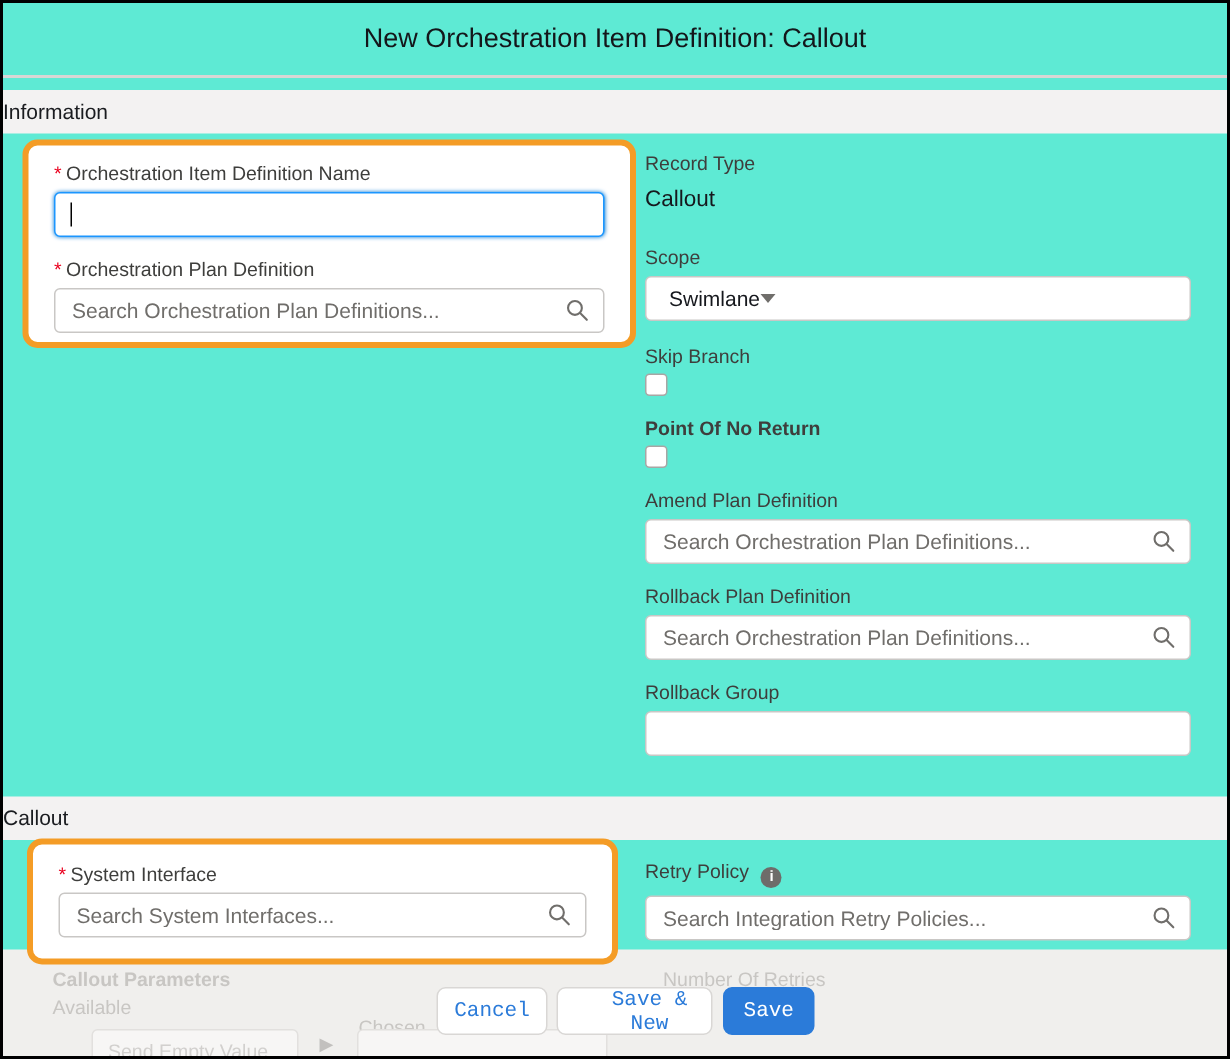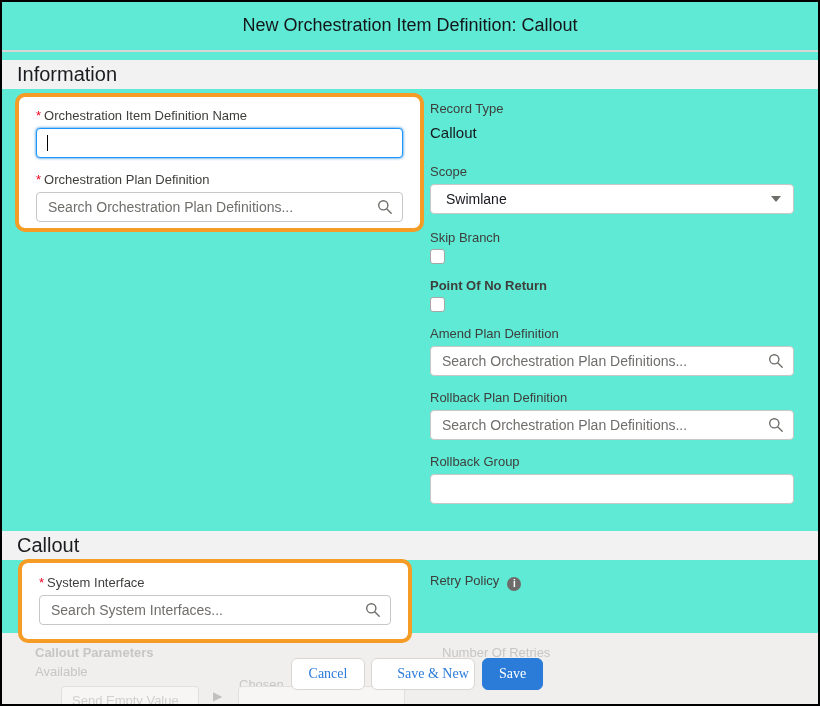--- a/index.html
+++ b/index.html
@@ -16,21 +16,21 @@
   }
   *{box-sizing:border-box;margin:0;padding:0;}
   body{margin:0;background:#fff;font-family:"Liberation Sans","DejaVu Sans",sans-serif;}
   .frame{position:relative;width:820px;height:706px;border:2px solid #000;background:#5eead4;overflow:hidden;}
 
   .modal-title{position:absolute;top:0;left:0;right:0;height:46px;line-height:46px;text-align:center;
     font-size:18px;font-weight:500;color:#14161A;}
   .hr-divider{position:absolute;top:48px;left:0;right:0;height:2px;background:#D8D6D4;}
 
   .section-band{position:absolute;left:0;right:0;height:29px;background:var(--band-gray);
-    line-height:29px;padding-left:15px;font-size:20px;font-weight:500;color:#1A1C20;}
+    line-height:29px;font-size:14px;font-weight:500;color:#1A1C20;}
   .band-info{top:58px;}
   .band-callout{top:529px;}
 
   .hl-box{position:absolute;border:4px solid var(--accent-orange);border-radius:10px;background:#fff;z-index:3;}
   .hl-box1{left:13px;top:91px;width:409px;height:139px;padding:11px 17px;}
   .hl-box2{left:16px;top:557px;width:394px;height:84px;padding:12px 17px;}
 
   .flabel{display:block;font-size:13px;color:var(--label-gray);margin-bottom:5px;line-height:15px;}
   .req{color:var(--required-red);margin-right:3px;}
 
@@ -44,42 +44,42 @@
   .search-icon{position:absolute;right:10px;top:7px;width:16px;height:16px;pointer-events:none;}
 
   .input-wrap{position:relative;}
   .caret-bar{position:absolute;left:11px;top:7px;width:1px;height:16px;background:#000;}
 
   .fgap{margin-top:14px;}
 
   .rgroup{position:absolute;left:428px;width:364px;}
   .rt-value{font-size:15px;color:#16181D;margin-top:8px;}
 
-  .select-box{display:flex;align-items:center;justify-content:space-between;height:30px;
+  .select-box{display:flex;align-items:center;height:30px;
     border:1px solid var(--border-gray);border-radius:4px;background:#fff;padding:0 12px 0 15px;cursor:pointer;}
   .select-box .sel-text{font-size:14px;color:#16181D;}
   .caret-down{width:0;height:0;border-left:5px solid transparent;border-right:5px solid transparent;
     border-top:6px solid #706E6B;}
 
   .checkbox{appearance:none;-webkit-appearance:none;width:15px;height:15px;border:1px solid #A8A6A4;
     border-radius:3px;background:#fff;display:block;margin-top:4px;cursor:pointer;}
 
   .info-icon{display:inline-block;width:14px;height:14px;border-radius:50%;background:#6E6C6A;color:#fff;
     font-size:10px;font-weight:bold;line-height:14px;text-align:center;margin-left:8px;vertical-align:-2px;cursor:pointer;}
 
   .disabled-sec{position:absolute;left:0;right:0;top:631px;bottom:0;background:var(--dim-bg);overflow:hidden;z-index:1;}
   .dim-label{position:absolute;font-size:13px;color:var(--dim-text);}
   .dim-bold{font-weight:700;}
   .dim-listbox{position:absolute;height:40px;background:#F7F6F5;border:1px solid #E2E0DE;border-radius:4px;
     overflow:hidden;padding:6px 10px 0;}
   .dim-item{font-size:13px;color:#D2D0CE;white-space:nowrap;}
   .move-right-icon{position:absolute;font-size:12px;color:#C2C0BE;}
 
   .footer-btn{position:absolute;top:656px;height:32px;border-radius:6px;border:1px solid #D9D7D5;background:#fff;
-    color:var(--brand-blue);font-family:Liberation Serif, serif;font-size:14px;font-weight:500;cursor:pointer;z-index:5;}
+    color:var(--brand-blue);font-family:Liberation Mono, monospace;font-size:14px;font-weight:500;cursor:pointer;z-index:5;}
   .btn-cancel{left:289px;width:74px;}
   .btn-save-new{left:369px;width:104px;padding-left:20px;}
   .btn-save{left:480px;width:61px;background:var(--brand-blue);border-color:var(--brand-blue);color:#fff;}
 </style>
 </head>
 <body>
 
 <div class="frame">
 
   <div class="modal-title">New Orchestration Item Definition: Callout</div>
@@ -162,20 +162,27 @@
       <input class="tinput" type="text" placeholder="Search System Interfaces..." style="">
       <svg class="search-icon" viewBox="0 0 16 16">
         <circle cx="6.3" cy="6.3" r="4.6" fill="none" stroke="#706E6B" stroke-width="1.4"></circle>
         <line x1="9.9" y1="9.9" x2="14.2" y2="14.2" stroke="#706E6B" stroke-width="1.4" stroke-linecap="round"></line>
       </svg>
     </div>
   </div>
 
   <div class="rgroup" style="top:571px;z-index:2;">
     <span class="flabel"><span>Retry Policy</span><span class="info-icon">i</span></span>
+    <div class="search-wrap">
+      <input class="tinput" type="text" placeholder="Search Integration Retry Policies..." style="">
+      <svg class="search-icon" viewBox="0 0 16 16">
+        <circle cx="6.3" cy="6.3" r="4.6" fill="none" stroke="#706E6B" stroke-width="1.4"></circle>
+        <line x1="9.9" y1="9.9" x2="14.2" y2="14.2" stroke="#706E6B" stroke-width="1.4" stroke-linecap="round"></line>
+      </svg>
+    </div>
   </div>
 
   <div class="disabled-sec">
     <span class="dim-label dim-bold" style="left:33px;top:12px;">Callout Parameters</span>
     <span class="dim-label" style="left:440px;top:12px;">Number Of Retries</span>
     <span class="dim-label" style="left:33px;top:31px;">Available</span>
     <span class="dim-label" style="left:237px;top:44px;">Chosen</span>
 
     <div class="dim-listbox" style="left:59px;top:53px;width:138px;">
       <div class="dim-item">Send Empty Value</div>

